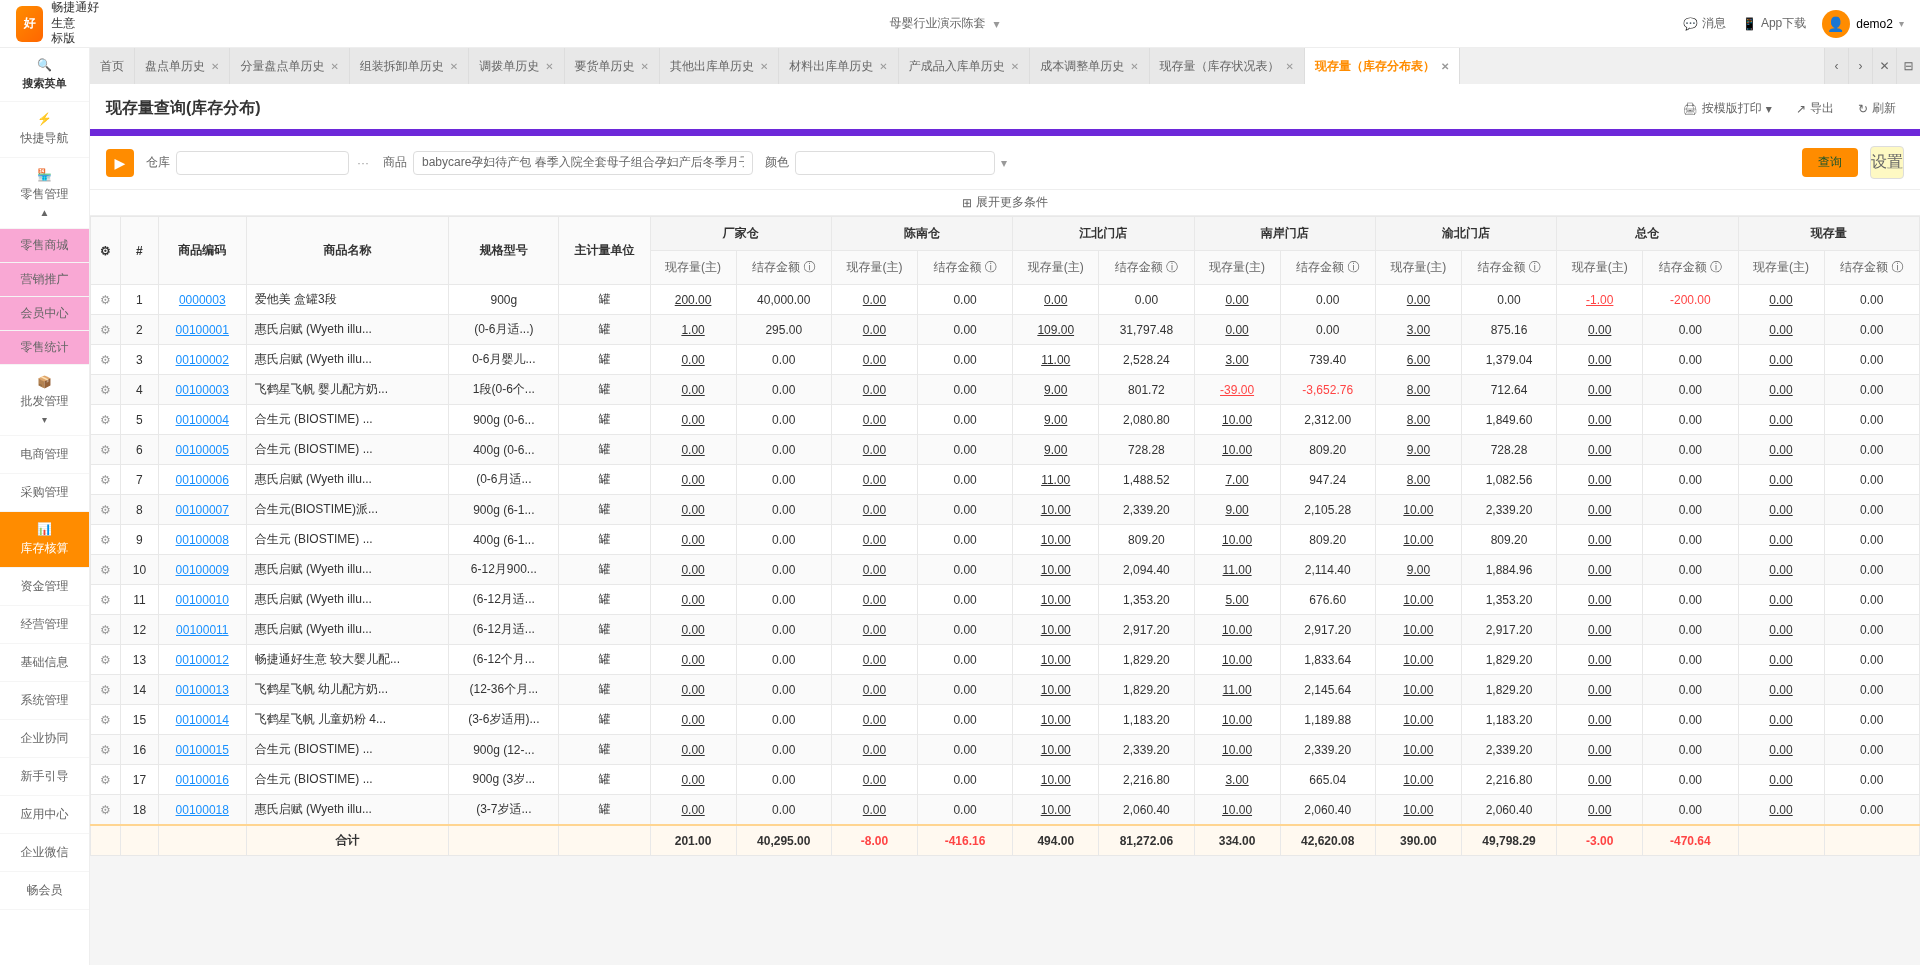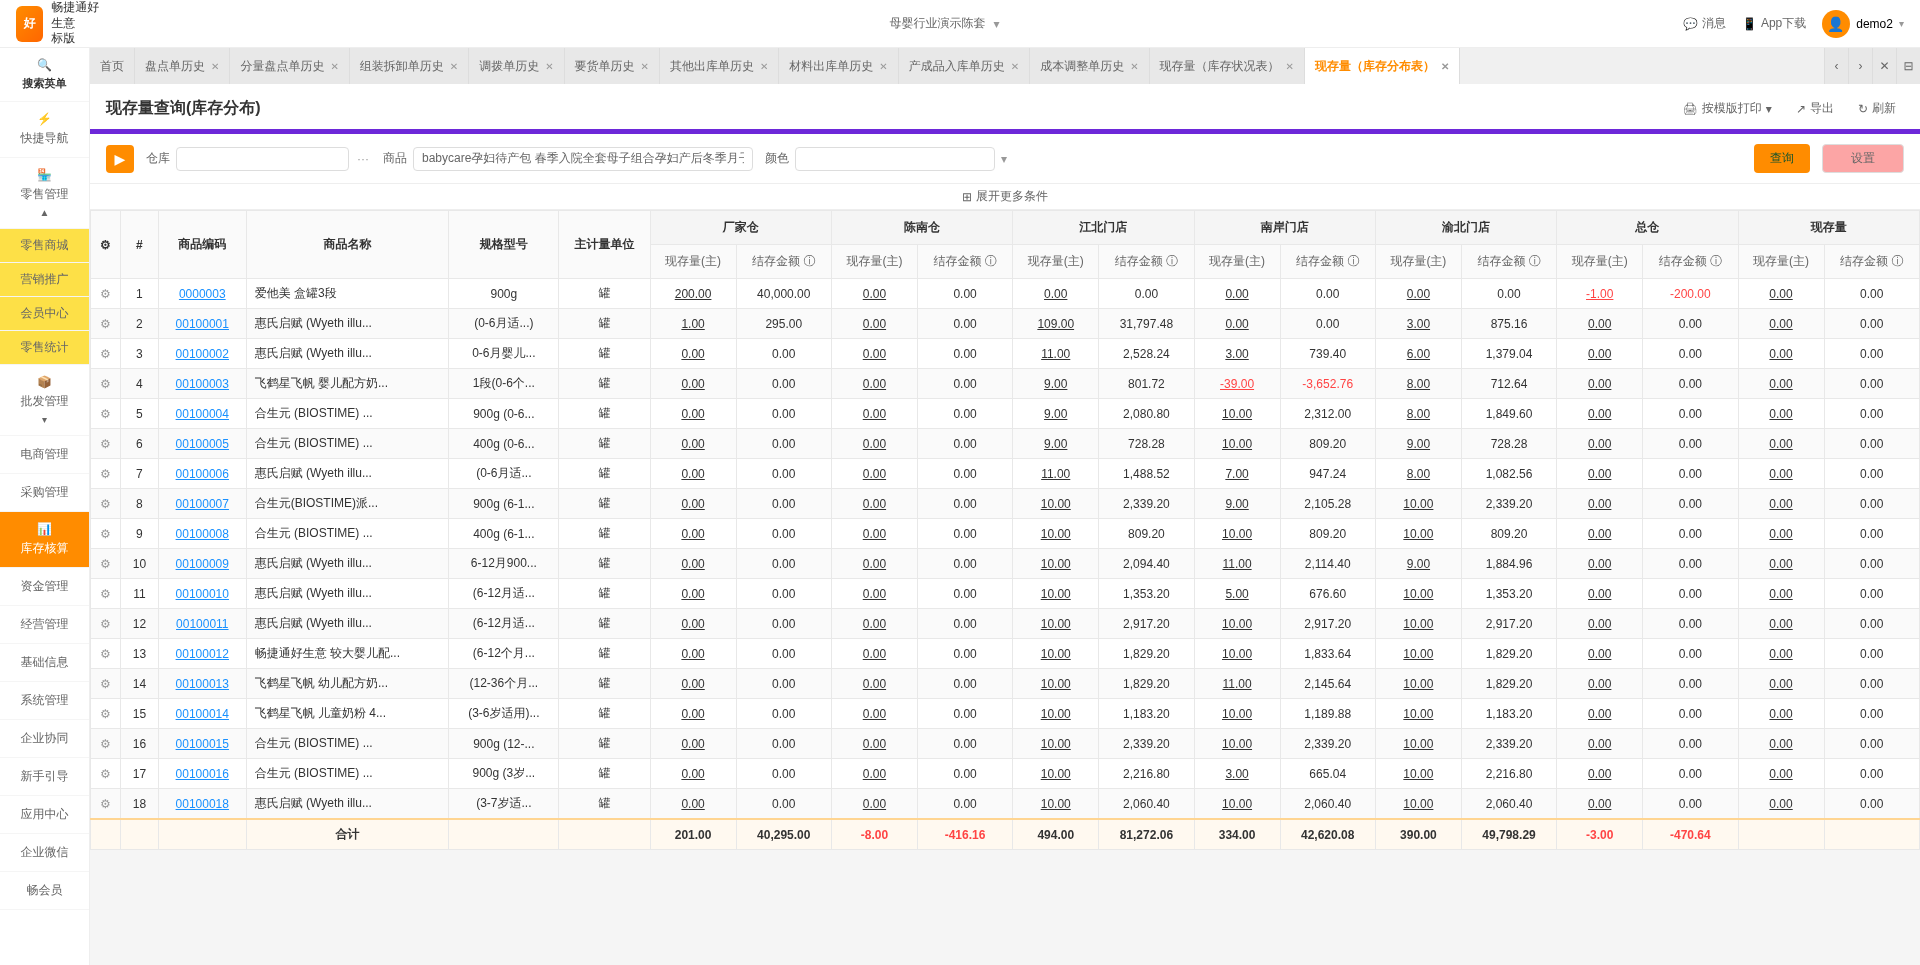--- a/index.html
+++ b/index.html
@@ -153,21 +153,21 @@
     .sidebar-item .sidebar-arrow {
       font-size: 10px;
     }
     .sidebar-sub-item {
       padding: 8px 6px;
       text-align: center;
       cursor: pointer;
       color: #666;
       font-size: 11px;
       border-bottom: 1px solid #f5f5f5;
-      background: #fde047;
+      background: #f9a8d4;
     }
 
     
     .main-content {
       position: fixed;
       top: 84px;
       left: 90px;
       right: 0;
       bottom: 0;
       overflow-y: auto;
@@ -175,21 +175,21 @@
       padding: 0;
     }
 
     
     .page-header {
       background: #fff;
       padding: 12px 16px 8px;
       display: flex;
       align-items: center;
       justify-content: space-between;
-      border-bottom: 5px solid #6d28d9;
+      border-bottom: 7px solid #6d28d9;
     }
     .page-title {
       font-size: 16px;
       font-weight: bold;
       color: #333;
     }
     .page-actions {
       display: flex;
       align-items: center;
       gap: 8px;
@@ -258,27 +258,27 @@
       background: #ff8c00;
       color: #14532d;
       border: none;
       padding: 6px 16px;
       border-radius: 4px;
       cursor: pointer;
       font-size: 12px;
       margin-left: auto;
     }
     .setting-btn {
-      background: #fca5a5;
+      background: #fef9c3;
       color: #666;
       border: 1px solid #ddd;
-      padding: 5px 28px;
+      padding: 5px 0;
       border-radius: 4px;
       cursor: pointer;
-      font-size: 12px;
+      font-size: 16px;
     }
     .expand-more {
       display: flex;
       align-items: center;
       justify-content: center;
       padding: 4px;
       background: #fff;
       border-bottom: 1px solid #eee;
     }
     .expand-more-btn {

